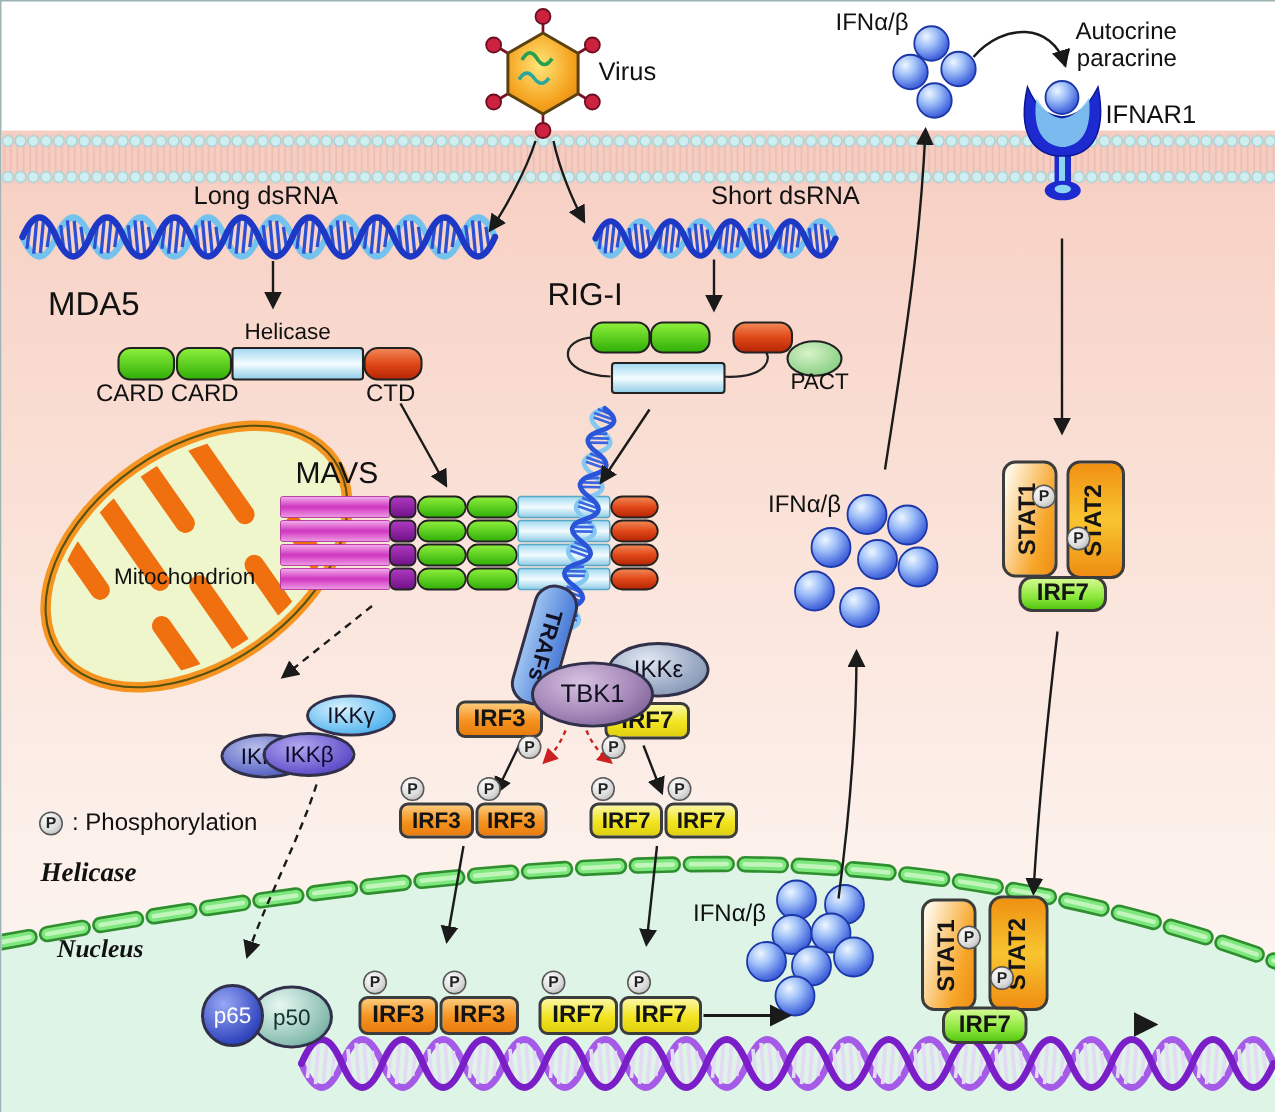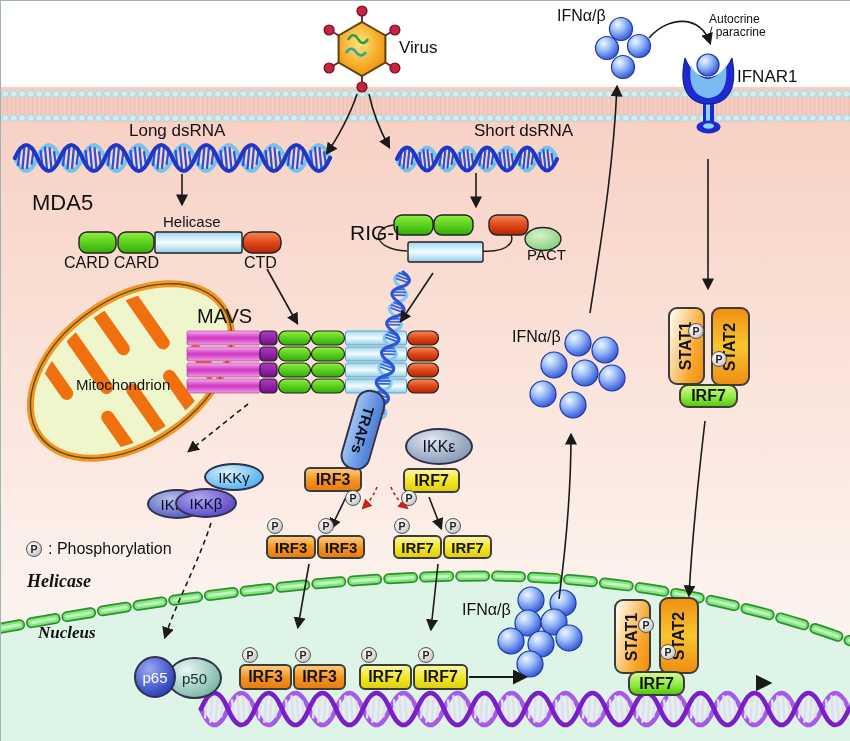--- a/index.html
+++ b/index.html
@@ -485,49 +485,51 @@
   <path d="M210,522 C198,560 175,602 164,636" stroke-dasharray="5 4" marker-end="url(#ah)"></path>
 </g>
 <g fill="none" stroke="#cc2020" stroke-width="1.6" stroke-dasharray="3 3">
   <path d="M376,486 C372,496 367,502 362,507" marker-end="url(#ahr)"></path>
   <path d="M390,486 C394,496 400,502 406,507" marker-end="url(#ahr)"></path>
 </g>
 </svg>
 
 <div class="lbl" style="left:398px;top:37px;font-size:17px;">Virus</div>
 <div class="lbl" style="left:556px;top:6px;font-size:16px;">IFNα/β</div>
-<div class="lbl" style="left:708px;top:12px;font-size:12px;">
+<div class="lbl" style="left:708px;top:12px;font-size:16px;text-align:right;">
   <div>Autocrine</div>
   <div>/ paracrine</div>
 </div>
 <div class="lbl" style="left:736px;top:66px;font-size:17px;">IFNAR1</div>
 <div class="lbl" style="left:128px;top:120px;font-size:17px;">Long dsRNA</div>
 <div class="lbl" style="left:429px;top:120px;font-size:17px;margin-left:44px;">Short dsRNA</div>
 <div class="lbl big" style="left:31px;top:190px;font-size:22px;">MDA5</div>
 <div class="lbl" style="left:162px;top:213px;">Helicase</div>
 <div class="lbl" style="left:63px;top:253px;font-size:16px;">CARD CARD</div>
 <div class="lbl" style="left:243px;top:253px;font-size:16px;text-align:center;">CTD</div>
-<div class="lbl big" style="left:349px;top:184px;margin-top:36px;">RIG-I</div>
+<div class="lbl big" style="left:364px;top:184px;">RIG-I</div>
 <div class="lbl" style="left:526px;top:246px;">PACT</div>
 <div class="lbl big" style="left:196px;top:304px;font-size:20px;">MAVS</div>
 <div class="lbl" style="left:75px;top:376px;">Mitochondrion</div>
 <div class="lbl" style="left:511px;top:327px;font-size:16px;">IFNα/β</div>
 <div class="lbl" style="left:461px;top:600px;font-size:16px;">IFNα/β</div>
 <div class="lbl serif" style="left:26px;top:570px;">Helicase</div>
 <div class="lbl serif" style="left:37px;top:622px;font-size:17px;">Nucleus</div>
 
 <div class="pbadge" style="left:25px;top:540px;">P</div>
 <div class="lbl" style="left:47px;top:539px;font-size:16px;">: Phosphorylation</div>
 
 <div class="ell" style="left:347px;top:388px;width:30px;height:82px;border-radius:14px;transform:rotate(16deg);
      background:linear-gradient(90deg,#9cc2f0,#4a7cd8);z-index:11;">
   <span style="writing-mode:vertical-rl;font-weight:bold;">TRAFs</span>
 </div>
 <div class="ell" style="left:404px;top:427px;width:68px;height:37px;font-size:16px;
      background:radial-gradient(ellipse at 38% 30%,#e2e8f2,#9aaac4 60%,#7688a8);z-index:13;">IKKε</div>
+<div class="ell" style="left:353px;top:440px;width:82px;height:44px;font-size:17px;
+     background:radial-gradient(ellipse at 40% 30%,#d8c2e0,#a486b8 55%,#6a4f86);z-index:14;">TBK1</div>
 
 <div class="box orange" style="left:303px;top:466px;width:58px;height:25px;font-size:16px;">IRF3</div>
 <div class="box yellow" style="left:402px;top:467px;width:57px;height:25px;font-size:16px;">IRF7</div>
 <div class="pbadge" style="left:344px;top:489px;">P</div>
 <div class="pbadge" style="left:400px;top:489px;">P</div>
 
 <div class="ell" style="left:146px;top:488px;width:60px;height:30px;background:radial-gradient(ellipse at 38% 30%,#b8c0ea,#5a66c4 70%,#3a46a4);color:#0a0a28;text-align:right;">IKKα</div>
 <div class="ell" style="left:203px;top:462px;width:60px;height:28px;background:radial-gradient(ellipse at 38% 30%,#d8f2ff,#55b4ee 75%,#2a90d0);">IKKγ</div>
 <div class="ell" style="left:174px;top:487px;width:62px;height:30px;background:radial-gradient(ellipse at 38% 30%,#b2a8f0,#6452cc 70%,#4434a4);color:#0a0a28;">IKKβ</div>
 

